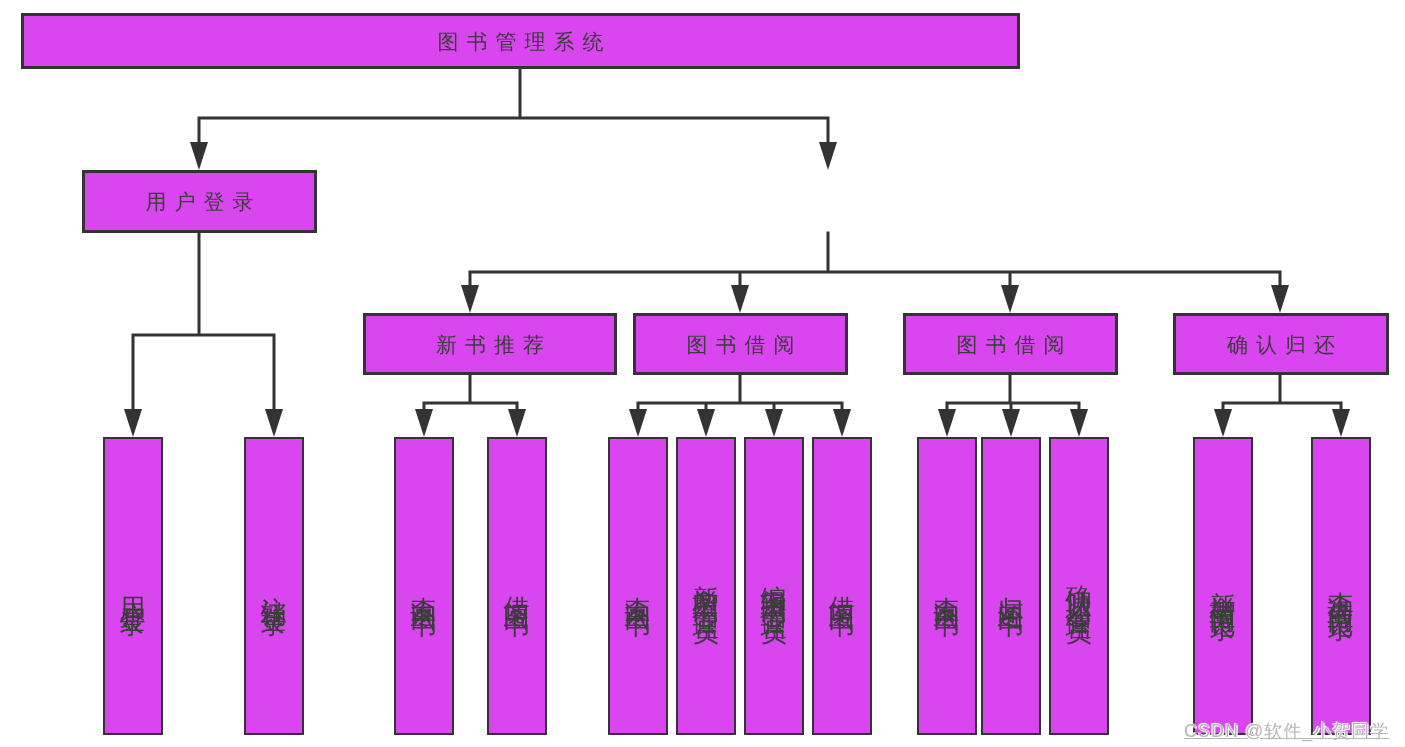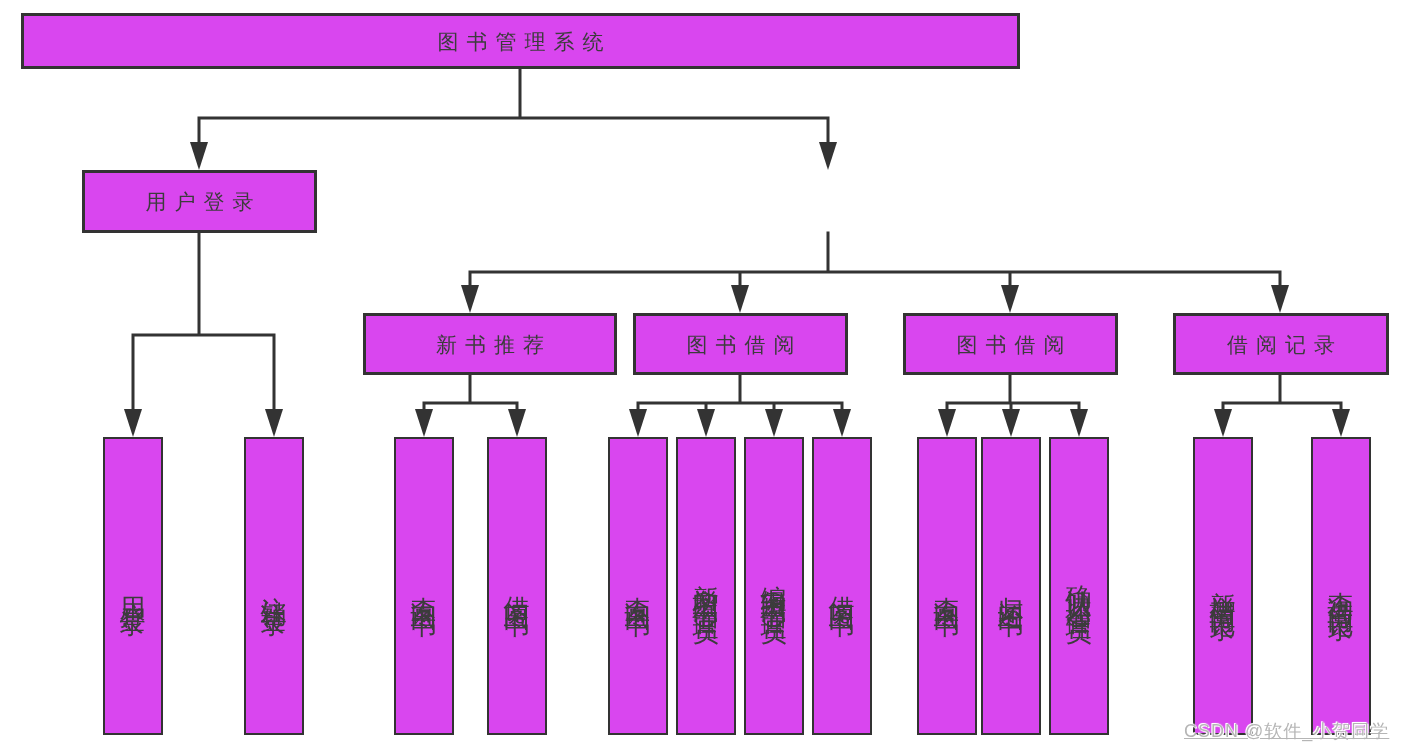--- a/index.html
+++ b/index.html
@@ -82,21 +82,21 @@
       </g>
     </svg>
 
   <div class="node h" style="left:21px;top:13px;width:999px;height:56px">图书管理系统</div>
 
   <div class="node h" style="left:82px;top:170px;width:235px;height:63px">用户登录</div>
 
   <div class="node h" style="left:363px;top:313px;width:254px;height:62px">新书推荐</div>
   <div class="node h" style="left:633px;top:313px;width:215px;height:62px">图书借阅</div>
   <div class="node h" style="left:903px;top:313px;width:215px;height:62px">图书借阅</div>
-  <div class="node h" style="left:1173px;top:313px;width:216px;height:62px">借阅记录</div>
+  <div class="node h" style="left:1173px;top:313px;width:216px;height:62px">确认归还</div>
 
   <div class="node v" style="left:103px;top:437px;width:60px;height:298px">用户登录</div>
   <div class="node v" style="left:244px;top:437px;width:60px;height:298px">注销登录</div>
 
   <div class="node v" style="left:394px;top:437px;width:60px;height:298px">查询图书</div>
   <div class="node v" style="left:487px;top:437px;width:60px;height:298px">借阅图书</div>
 
   <div class="node v" style="left:608px;top:437px;width:60px;height:298px">查询图书</div>
   <div class="node v" style="left:676px;top:437px;width:60px;height:298px">新增图书（管理员）</div>
   <div class="node v" style="left:744px;top:437px;width:60px;height:298px">编辑图书（管理员）</div>

